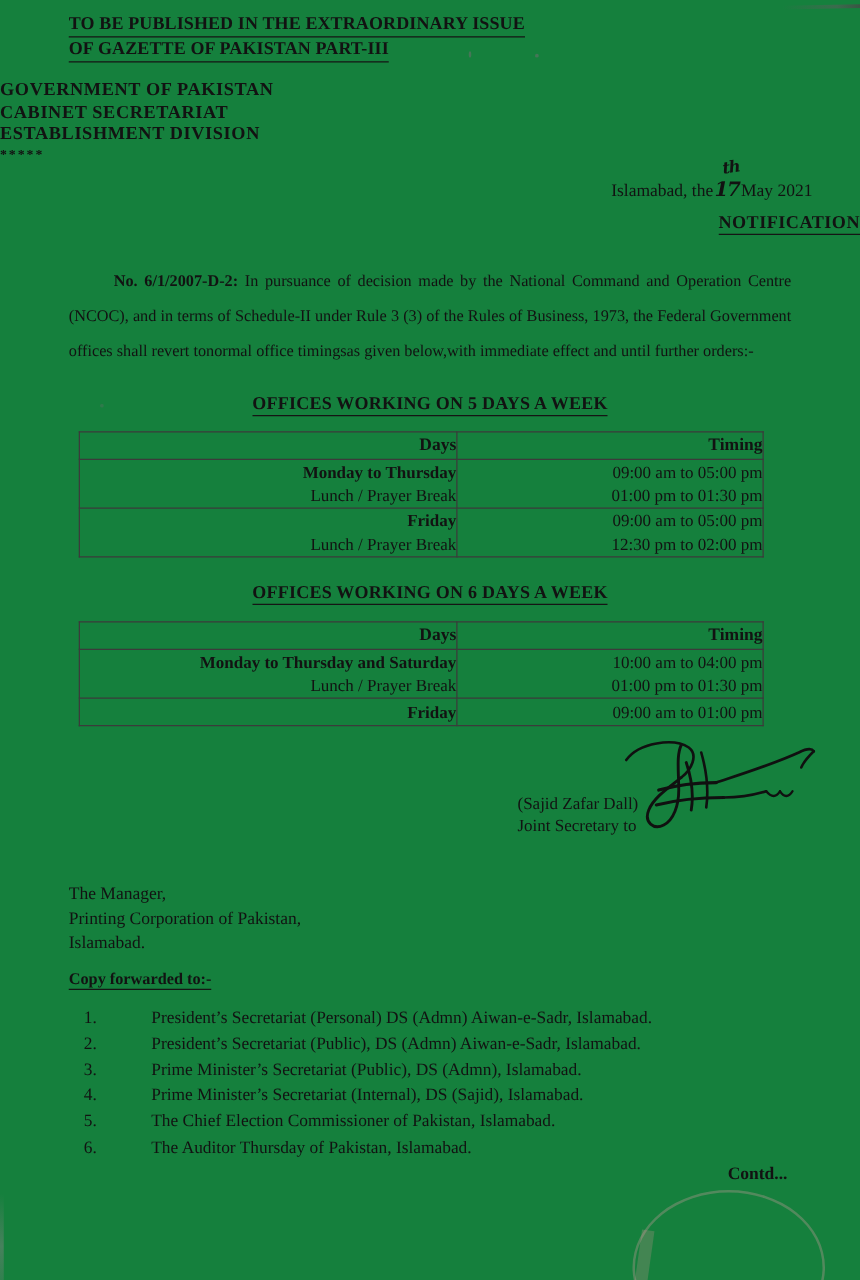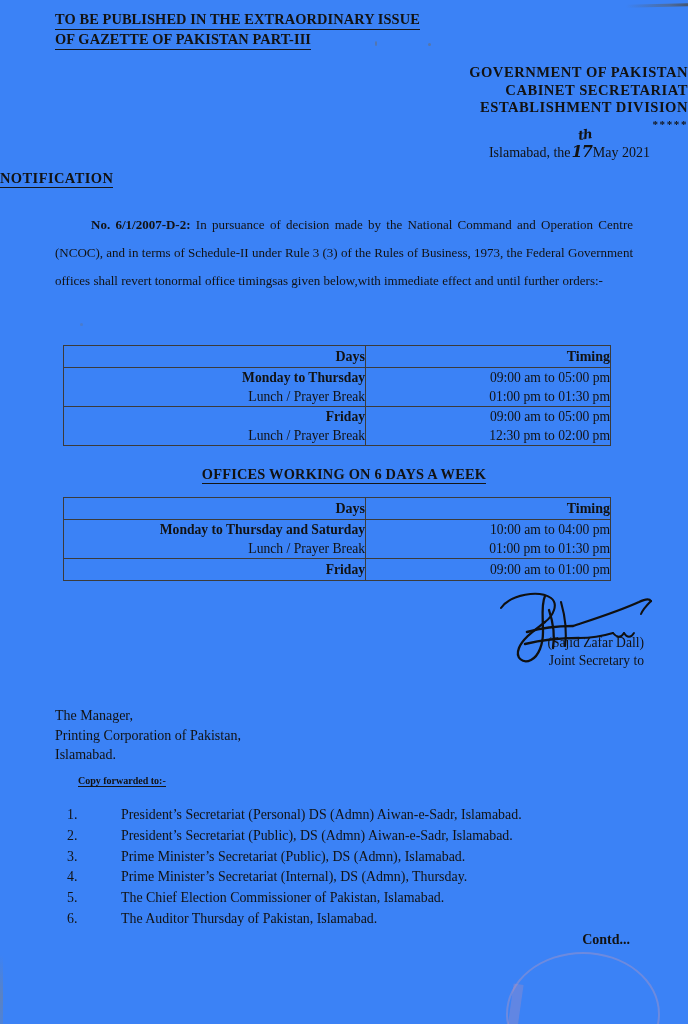--- a/index.html
+++ b/index.html
@@ -14,21 +14,21 @@
     position: relative;
     overflow: hidden;
     font-family: "Liberation Serif", "DejaVu Serif", serif;
     color: #121212;
     -webkit-font-smoothing: antialiased;
   }
 
   .page {
     position: absolute;
     inset: 0;
-    background: #3b82f6;
+    background: #15803d;
     padding-left: 39px;
   }
 
   
   .scan-edge-right {
     position: absolute;
     top: 4px;
     right: 0;
     width: 62px;
     height: 3px;
@@ -87,21 +87,21 @@
     display: inline-block;
     border-bottom: 1.6px solid #151515;
     padding-bottom: 0px;
   }
 
   .org-block {
     position: absolute;
     left: 0;
     right: 0;
     top: 64px;
-    text-align: right;
+    text-align: left;
     font-weight: bold;
     font-size: 14.6px;
     line-height: 17.6px;
     letter-spacing: .5px;
   }
   .org-block .stars {
     font-size: 11px;
     letter-spacing: 1.6px;
     line-height: 14px;
   }
@@ -131,21 +131,21 @@
     font-style: italic;
     transform: rotate(-8deg);
     font-weight: bold;
   }
 
   .notif-title {
     position: absolute;
     left: 0;
     right: 0;
     top: 170px;
-    text-align: left;
+    text-align: right;
     font-weight: bold;
     font-size: 14.5px;
     letter-spacing: .4px;
   }
   .notif-title span {
     display: inline-block;
     border-bottom: 1.5px solid #151515;
   }
 
   .body-para {
@@ -231,21 +231,21 @@
     font-weight: normal;
     line-height: 19px;
   }
   .timecell.single .line1 { line-height: 21px; }
 
   
   .sign-block {
     position: absolute;
     right: 44px;
     top: 634px;
-    text-align: right;
+    text-align: left;
     font-size: 13.6px;
     line-height: 17.5px;
     width: 230px;
   }
   .sign-name { display: block; }
   .sign-title { display: block; }
   .sign-govt { display: block; }
 
   .signature-mark {
     position: absolute;
@@ -263,23 +263,22 @@
     top: 706px;
     font-size: 14px;
     line-height: 19.5px;
   }
   .addressee span { display: block; }
 
   .copy-fwd {
     position: absolute;
     left: 55px;
     top: 775px;
-    font-size: 10px;
-    font-weight: bold;
-    margin-left: 23px;
+    font-size: 13px;
+    font-weight: bold;
   }
   .copy-fwd span {
     display: inline-block;
     border-bottom: 1.4px solid #151515;
   }
 
   .dist-list {
     position: absolute;
     left: 55px;
     top: 805px;
@@ -333,20 +332,23 @@
   <div class="dateline">
     <span>Islamabad, the</span><span class="hand-date"><span class="sup">th</span><span>17</span></span><span>May 2021</span>
   </div>
 
   <div class="notif-title">
     <span>NOTIFICATION</span>
   </div>
 
   <p class="body-para"><span class="indent"></span><span class="ref">No. 6/1/2007-D-2:</span><span> In pursuance of decision made by the National Command and Operation Centre (NCOC), and in terms of Schedule-II under Rule 3 (3) of the Rules of Business, 1973, the Federal Government offices shall revert tonormal office timingsas given below,with immediate effect and until further orders:-</span></p>
 
+  <div class="sec-head" id="sec-head-5">
+    <span>OFFICES WORKING ON 5 DAYS A WEEK</span>
+  </div>
 
   <table class="tbl" id="table-5day">
     <colgroup>
         <col class="col-days">
         <col class="col-timing">
       </colgroup>
     <thead>
       <tr>
         <th class="hdr">Days</th>
         <th class="hdr">Timing</th>
@@ -468,21 +470,21 @@
     <div class="dist-row">
       <span class="dist-num">2.</span>
       <span class="dist-text">President’s Secretariat (Public), DS (Admn) Aiwan-e-Sadr, Islamabad.</span>
     </div>
     <div class="dist-row">
       <span class="dist-num">3.</span>
       <span class="dist-text">Prime Minister’s Secretariat (Public), DS (Admn), Islamabad.</span>
     </div>
     <div class="dist-row">
       <span class="dist-num">4.</span>
-      <span class="dist-text">Prime Minister’s Secretariat (Internal), DS (Admn), Thursday.</span>
+      <span class="dist-text">Prime Minister’s Secretariat (Internal), DS (Sajid), Islamabad.</span>
     </div>
     <div class="dist-row">
       <span class="dist-num">5.</span>
       <span class="dist-text">The Chief Election Commissioner of Pakistan, Islamabad.</span>
     </div>
     <div class="dist-row">
       <span class="dist-num">6.</span>
       <span class="dist-text">The Auditor Thursday of Pakistan, Islamabad.</span>
     </div>
   </div>

